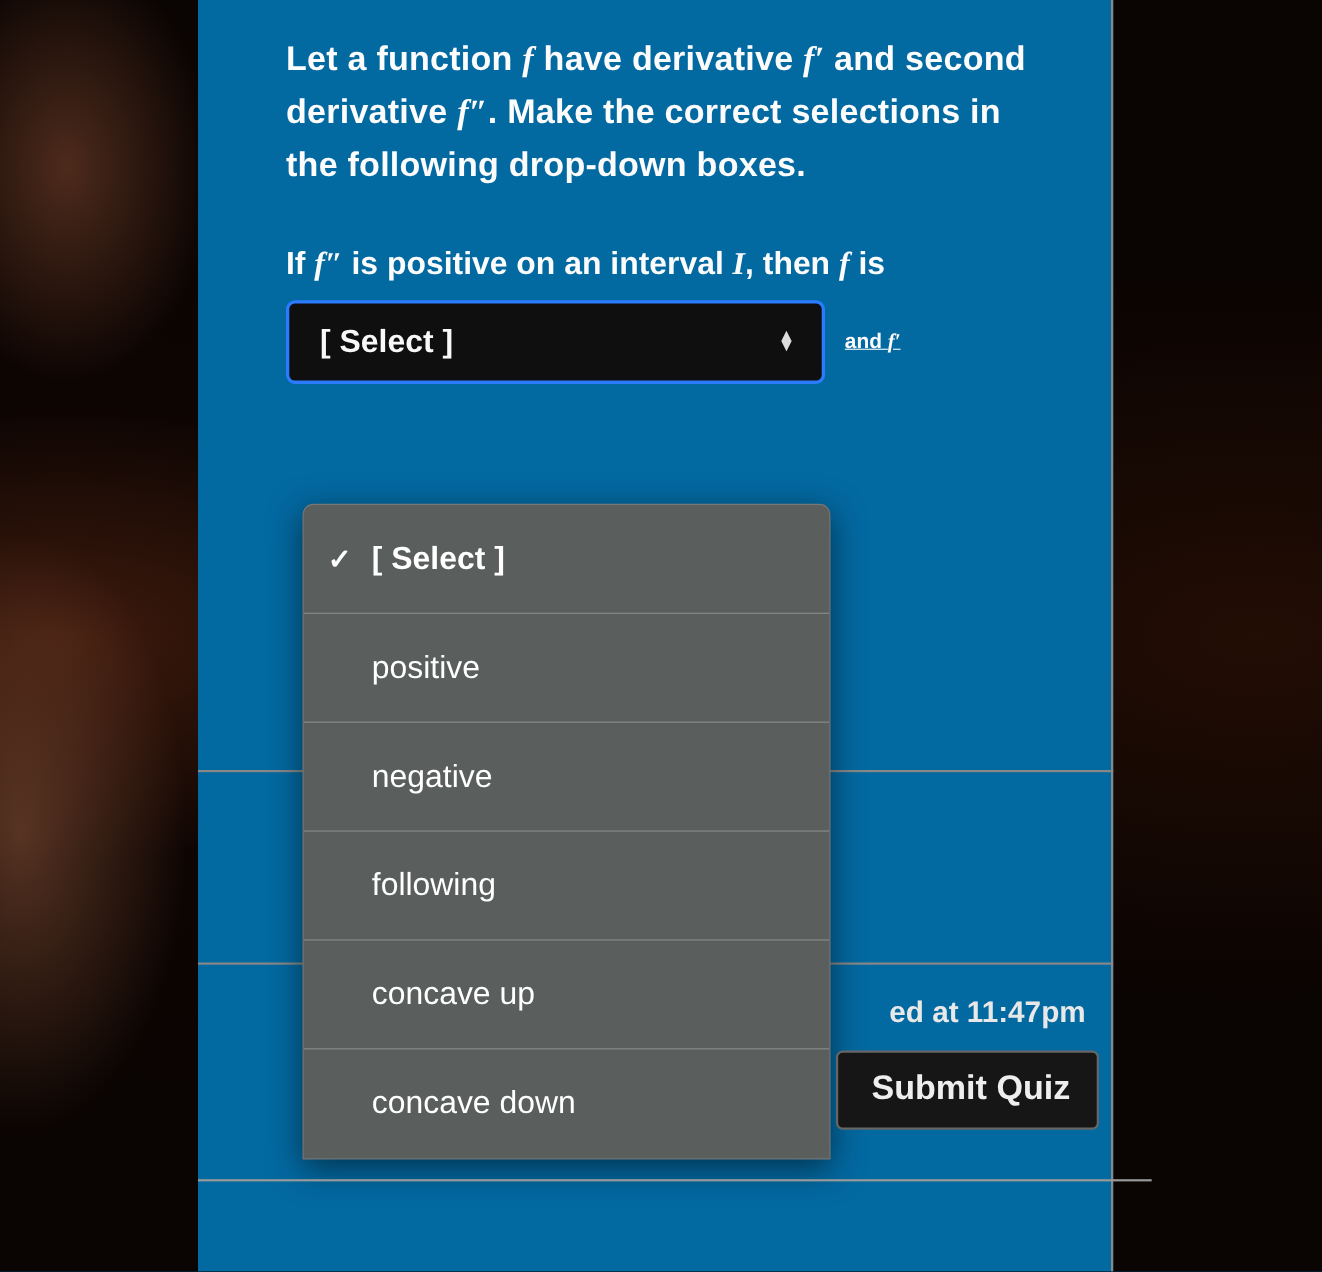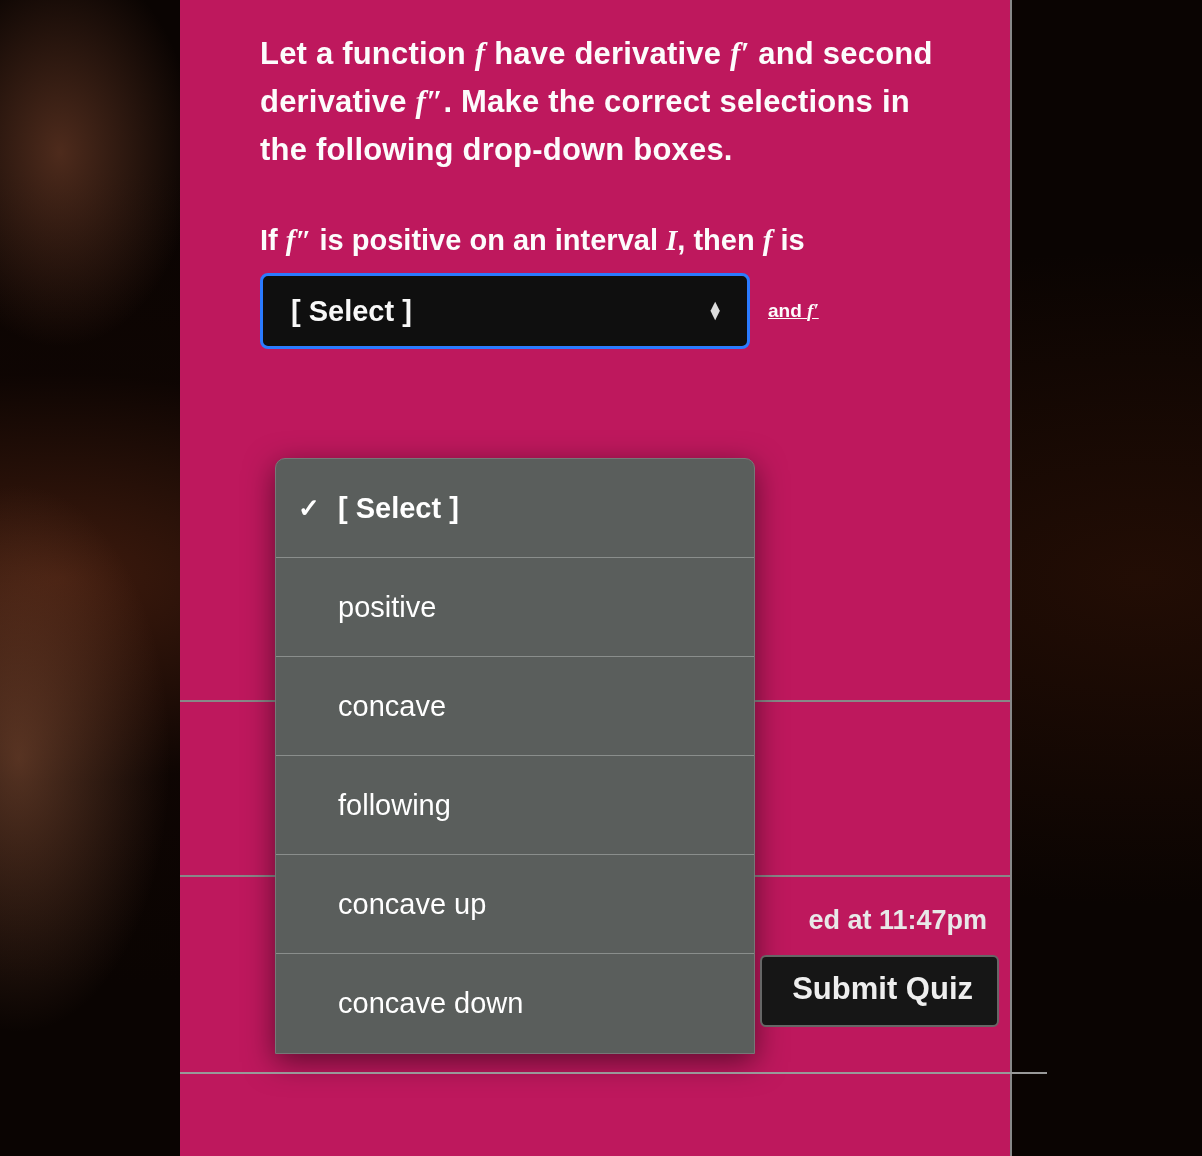--- a/index.html
+++ b/index.html
@@ -22,21 +22,21 @@
       background: radial-gradient(ellipse at 5% 50%, rgba(140, 60, 30, 0.4) 0%, rgba(30, 10, 5, 0.2) 25%, transparent 50%),
                   radial-gradient(ellipse at 95% 50%, rgba(80, 30, 10, 0.35) 0%, transparent 40%),
                   #0a0402;
     }
     .screen-viewport {
       position: absolute;
       left: 180px;
       top: 0;
       right: 190px;
       bottom: 0;
-      background: #be185d;
+      background: #0369a1;
       border-right: 2px solid #888;
     }
     .question-container {
       padding: 30px 60px 0 80px;
     }
     .instruction-text {
       font-size: 31px;
       font-weight: 700;
       line-height: 1.55;
       color: #fcfcfc;
@@ -232,21 +232,21 @@
 <div class="hr-line-2"></div>
 
 <div class="dropdown-panel">
   <div class="dropdown-item selected">
     <span>[ Select ]</span>
   </div>
   <div class="dropdown-item">
     <span>positive</span>
   </div>
   <div class="dropdown-item">
-    <span>concave</span>
+    <span>negative</span>
   </div>
   <div class="dropdown-item">
     <span>following</span>
   </div>
   <div class="dropdown-item">
     <span>concave up</span>
   </div>
   <div class="dropdown-item">
     <span>concave down</span>
   </div>

